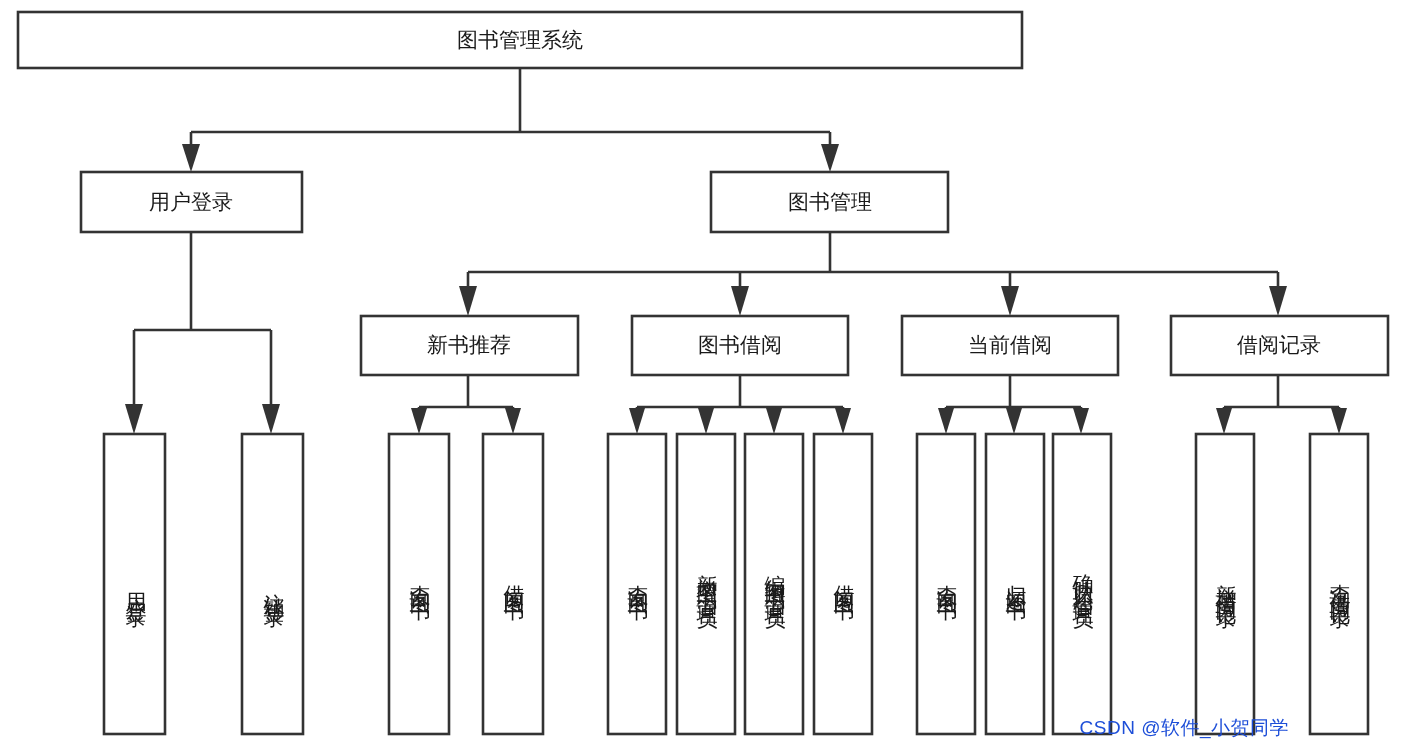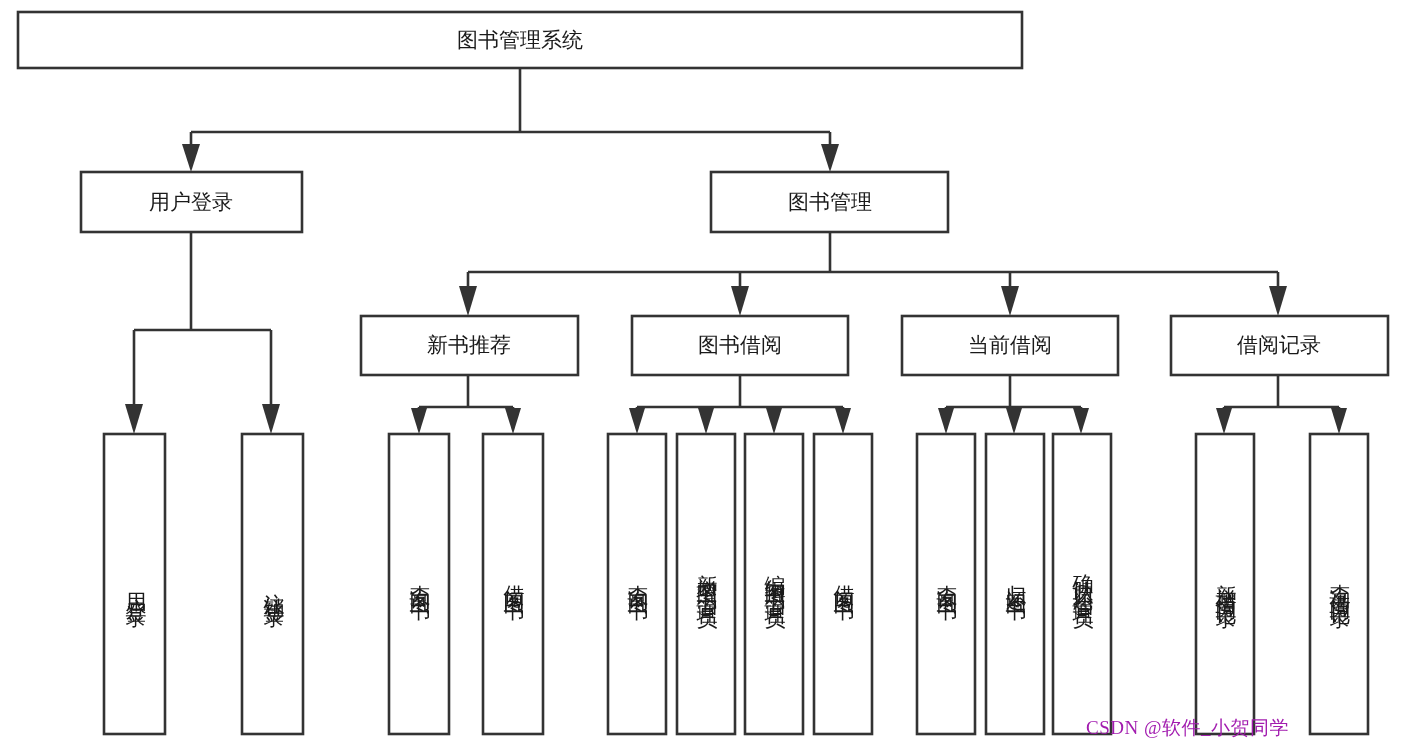--- a/index.html
+++ b/index.html
@@ -55,23 +55,23 @@
     fill: #1a1a1a;
     text-anchor: middle;
     writing-mode: vertical-rl;
     glyph-orientation-vertical: 0;
     letter-spacing: 5px;
   }
   .watermark {
     position: absolute;
     right: 8px;
     bottom: 6px;
-    font-family: Liberation Serif, serif;
+    font-family: Liberation Sans, sans-serif;
     font-size: 19px;
-    color: #a21caf;
+    color: #1d4ed8;
     white-space: nowrap;
     pointer-events: none;
     letter-spacing: 0.5px;
   }
 </style>
 </head>
 <body>
 
 <div id="diagram-root">
 

